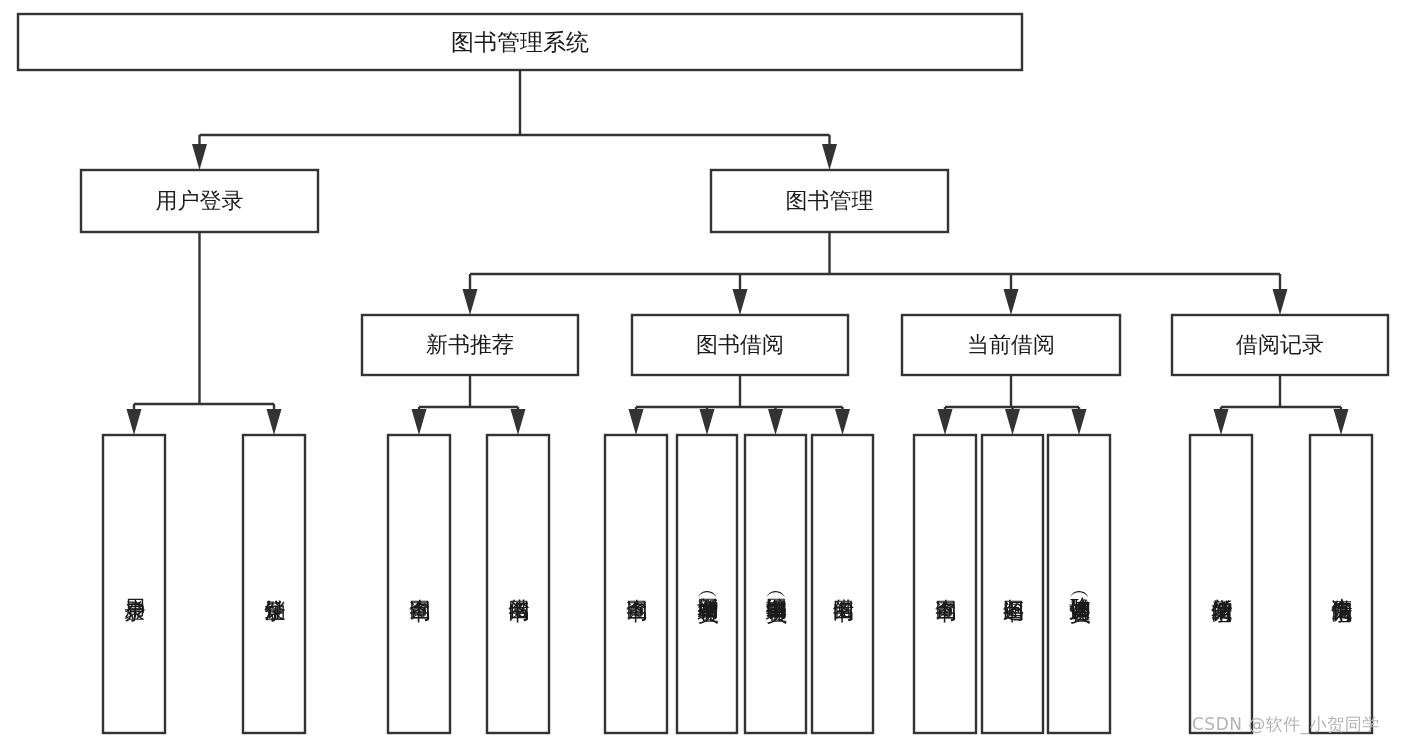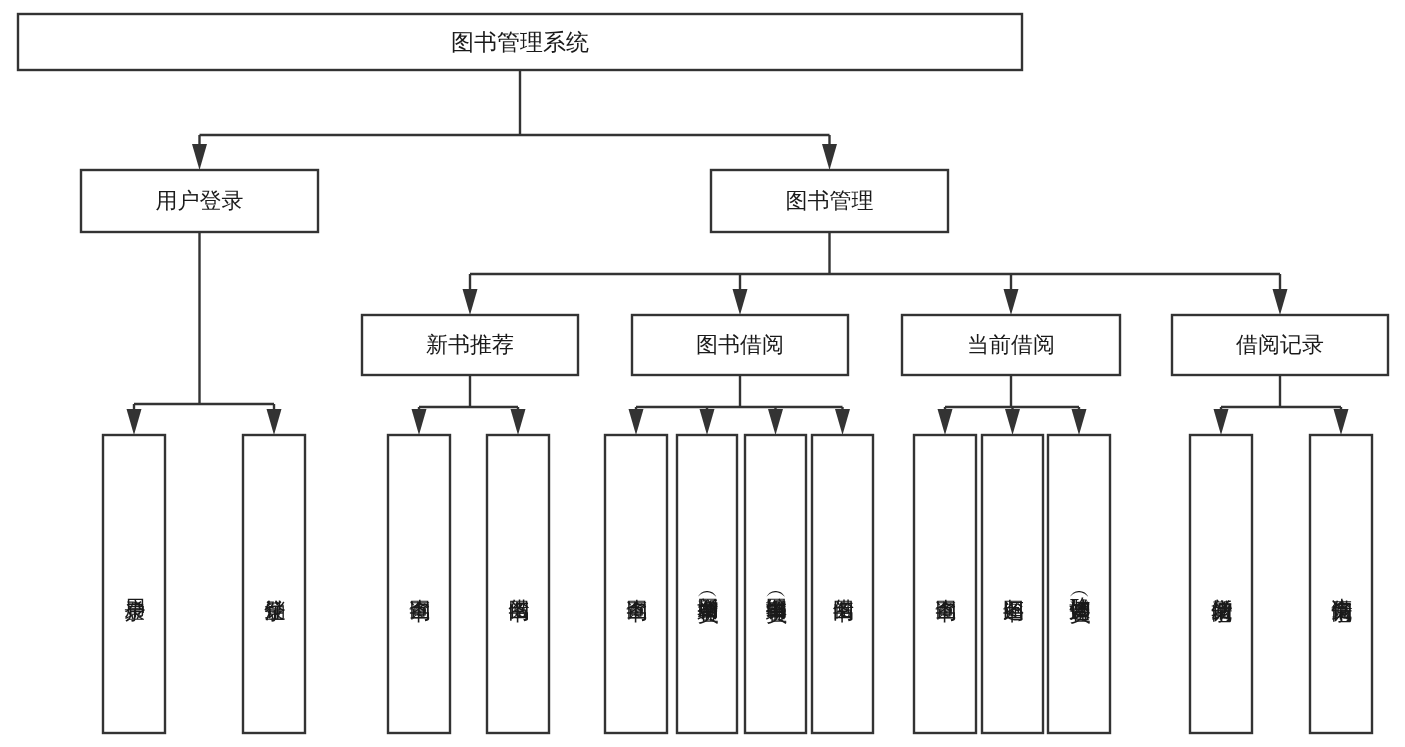--- a/index.html
+++ b/index.html
@@ -177,14 +177,15 @@
       <div class="vlabel" style="left: 677px; top: 435px; width: 60px; height: 298px;">新增图书（管理员）</div>
       <div class="vlabel" style="left: 745px; top: 435px; width: 61px; height: 298px;">编辑图书（管理员）</div>
       <div class="vlabel" style="left: 812px; top: 435px; width: 61px; height: 298px;">借阅图书</div>
       <div class="vlabel" style="left: 914px; top: 435px; width: 62px; height: 298px;">查询图书</div>
       <div class="vlabel" style="left: 982px; top: 435px; width: 61px; height: 298px;">归还图书</div>
       <div class="vlabel" style="left: 1048px; top: 435px; width: 62px; height: 298px;">确认归还（管理员）</div>
       <div class="vlabel" style="left: 1190px; top: 435px; width: 62px; height: 298px;">新增借阅记录</div>
       <div class="vlabel" style="left: 1310px; top: 435px; width: 62px; height: 298px;">查询借阅记录</div>
     </div>
 
+  <div class="watermark" style="left:1192px; top:713px;">CSDN @软件_小贺同学</div>
 
 </div>
 
 </body></html>

